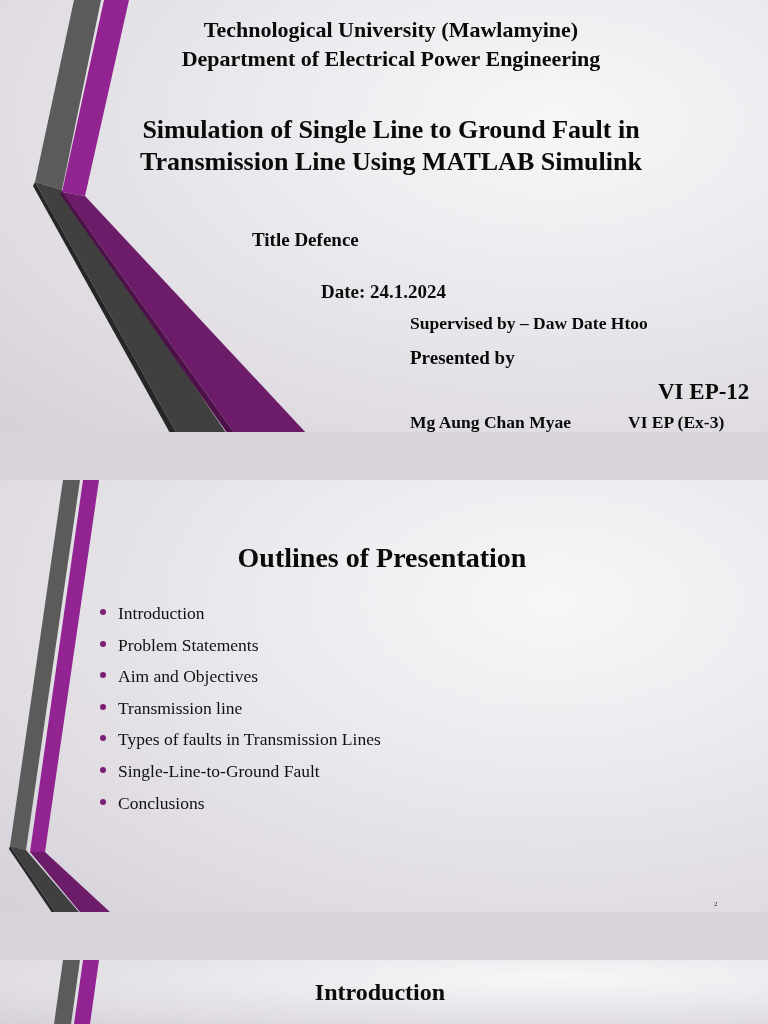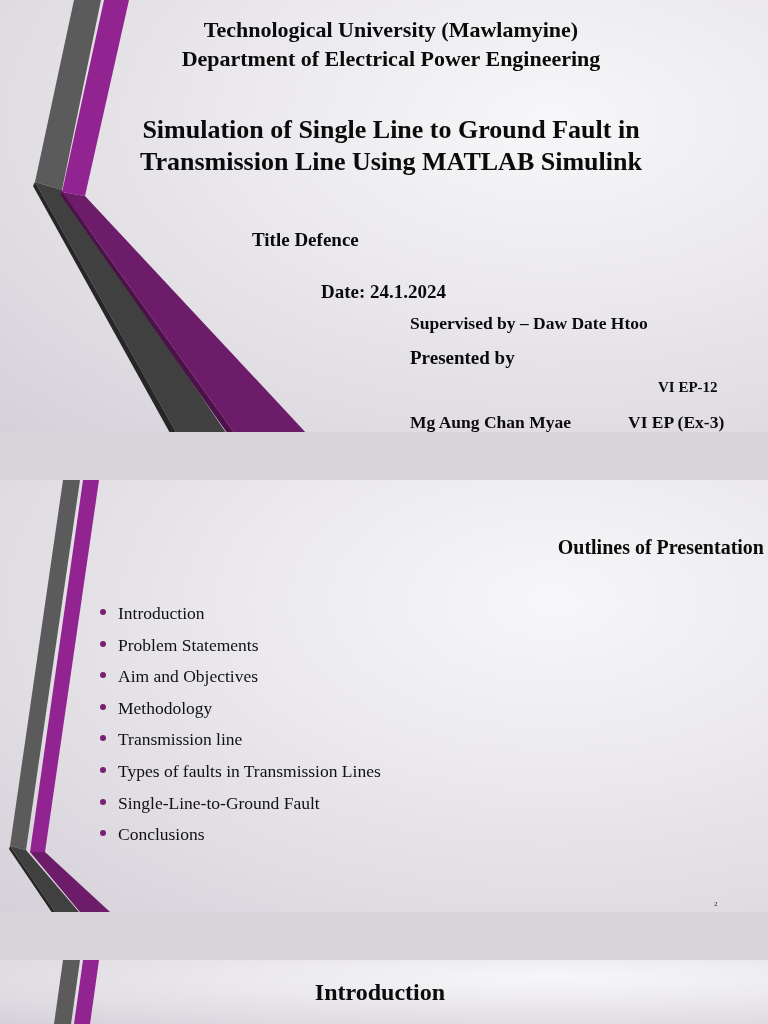--- a/index.html
+++ b/index.html
@@ -7,21 +7,21 @@
   .slide { position: absolute; left: 0; width: 768px; height: 432px; overflow: hidden;
     background: radial-gradient(ellipse at 72% 28%, #f7f6f8 0%, #ebe9ed 40%, #d6d1d9 100%); }
   .slide svg.deco { position: absolute; left: 0; top: 0; }
   .txt { position: absolute; color: #0b0b0b; font-weight: bold; white-space: nowrap; }
   #s1 { top: 0; }
   #s2 { top: 480px; }
   #s3 { top: 960px; height: 64px; }
   .h-uni { left: 0; width: 782px; text-align: center; font-size: 22px; line-height: 29px; top: 15px; }
   .h-title { left: 0; width: 782px; text-align: center; font-size: 26px; line-height: 32px; top: 114px; }
   .sub { font-size: 19px; margin-top: 20px; }
-  .outline-title { left: 0; width: 764px; text-align: right; font-size: 20px; top: 56px; }
+  .outline-title { left: 0; width: 764px; text-align: center; font-size: 28px; top: 62px; }
   ul.bullets { position: absolute; left: 98px; top: 122px; margin: 0; padding: 0; list-style: none; }
   ul.bullets li { font-size: 17.5px; font-weight: normal; color: #111; height: 31.6px; line-height: 22px; display: flex; align-items: flex-start; }
   ul.bullets li .dot { width: 6px; height: 6px; border-radius: 50%; background: #7b1f74; margin: 7px 12px 0 2px; flex: none; }
   .pnum { position: absolute; left: 714px; top: 420px; font-size: 7px; color: #222; }
   .intro-title { left: 0; width: 760px; text-align: center; font-size: 24px; top: 19px; }
 </style>
 </head>
 <body>
 
 <div class="slide" id="s1">
@@ -38,21 +38,21 @@
     <div>Department of Electrical Power Engineering</div>
   </div>
   <div class="txt h-title">
     <div>Simulation of Single Line to Ground Fault in</div>
     <div>Transmission Line Using MATLAB Simulink</div>
   </div>
   <div class="txt sub" style="left:252px; top:209px;">Title Defence</div>
   <div class="txt sub" style="left:321px; top:261px;">Date: 24.1.2024</div>
   <div class="txt" style="left:410px; top:313px; font-size:17.5px;">Supervised by – Daw Date Htoo</div>
   <div class="txt" style="left:410px; top:347px; font-size:19px;">Presented by</div>
-  <div class="txt" style="left:658px; top:379px; font-size:15px;">VI EP-12</div>
+  <div class="txt" style="left:658px; top:379px; font-size:23px;">VI EP-12</div>
   <div class="txt" style="left:410px; top:412px; font-size:17.5px;">Mg Aung Chan Myae</div>
   <div class="txt" style="left:628px; top:412px; font-size:17.5px;">VI EP (Ex-3)</div>
 </div>
 
 <div class="slide" id="s2">
   <svg class="deco" width="768" height="480">
     <polygon points="63,0 80,0 26,370 10,366" fill="#5b5b5b"></polygon>
     <polygon points="10,366 26,370 120,480 88,480" fill="#404040"></polygon>
     <polygon points="10,366 88,480 84,480 9,369" fill="#262626"></polygon>
     <polygon points="83,0 99,0 45,372 30,372" fill="#922492"></polygon>
@@ -64,24 +64,20 @@
         <span class="dot"></span>
         <span>Introduction</span>
       </li>
     <li>
         <span class="dot"></span>
         <span>Problem Statements</span>
       </li>
     <li>
         <span class="dot"></span>
         <span>Aim and Objectives</span>
-      </li>
-    <li>
-        <span class="dot"></span>
-        <span>Methodology</span>
       </li>
     <li>
         <span class="dot"></span>
         <span>Transmission line</span>
       </li>
     <li>
         <span class="dot"></span>
         <span>Types of faults in Transmission Lines</span>
       </li>
     <li>

